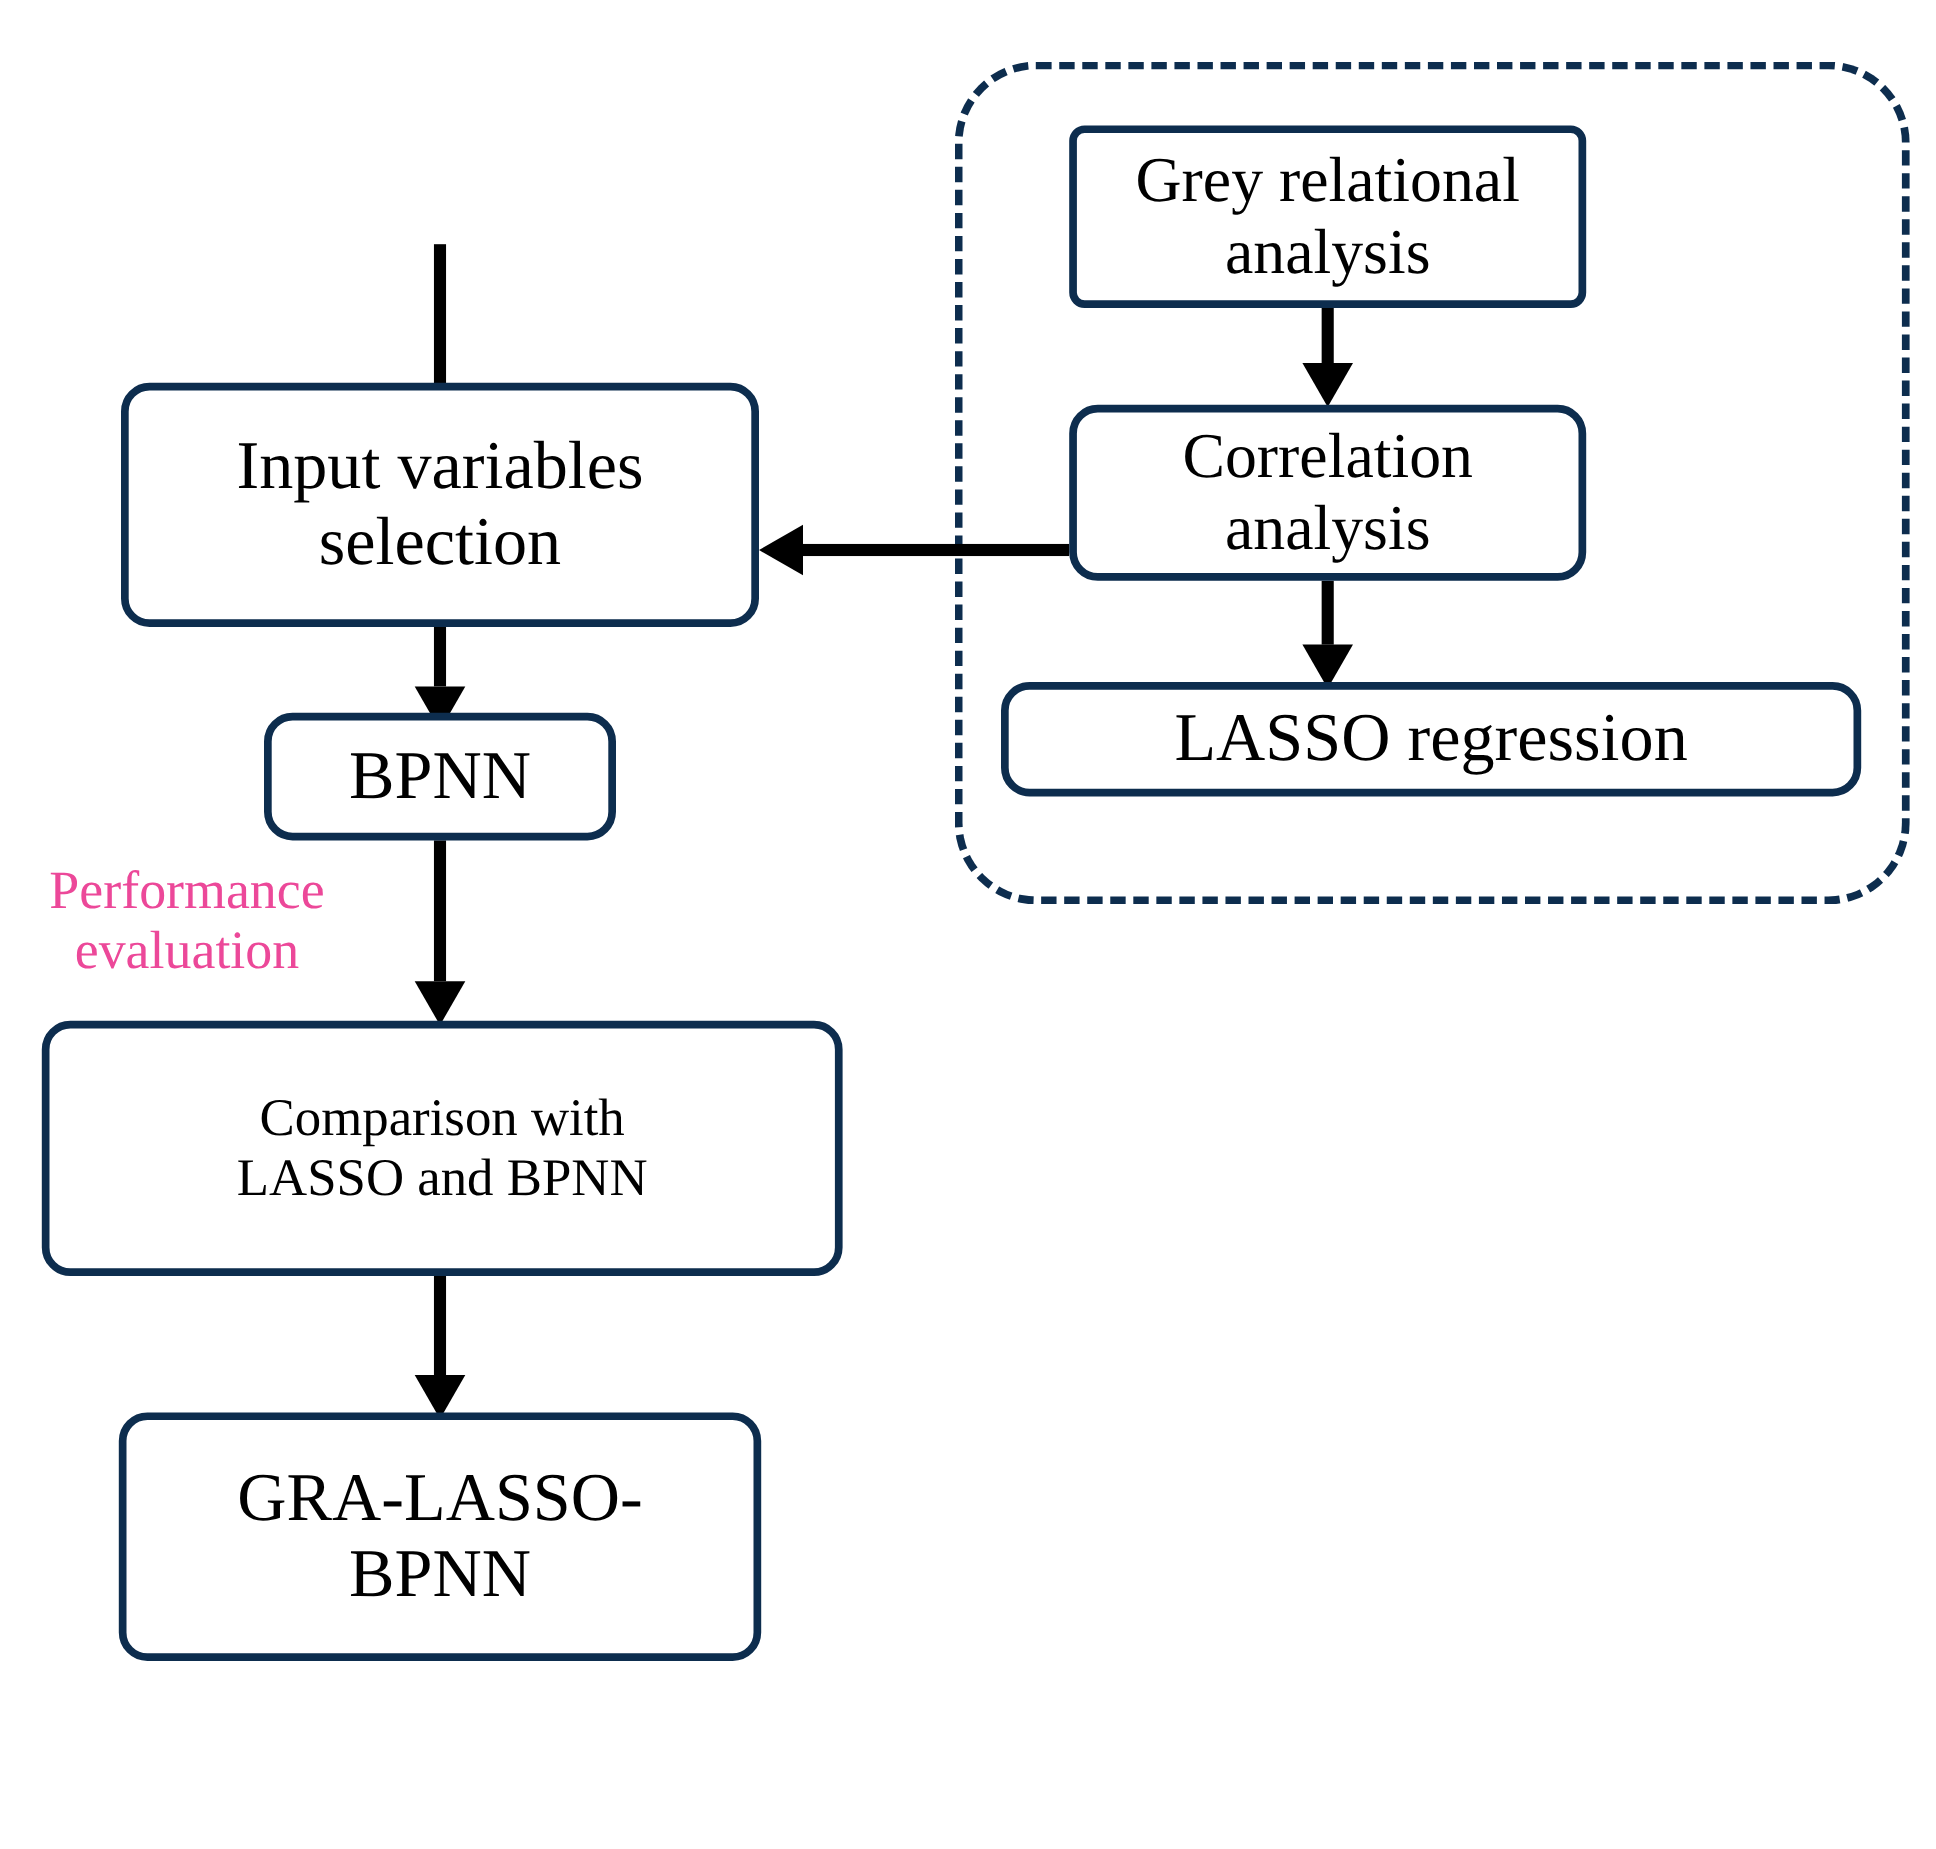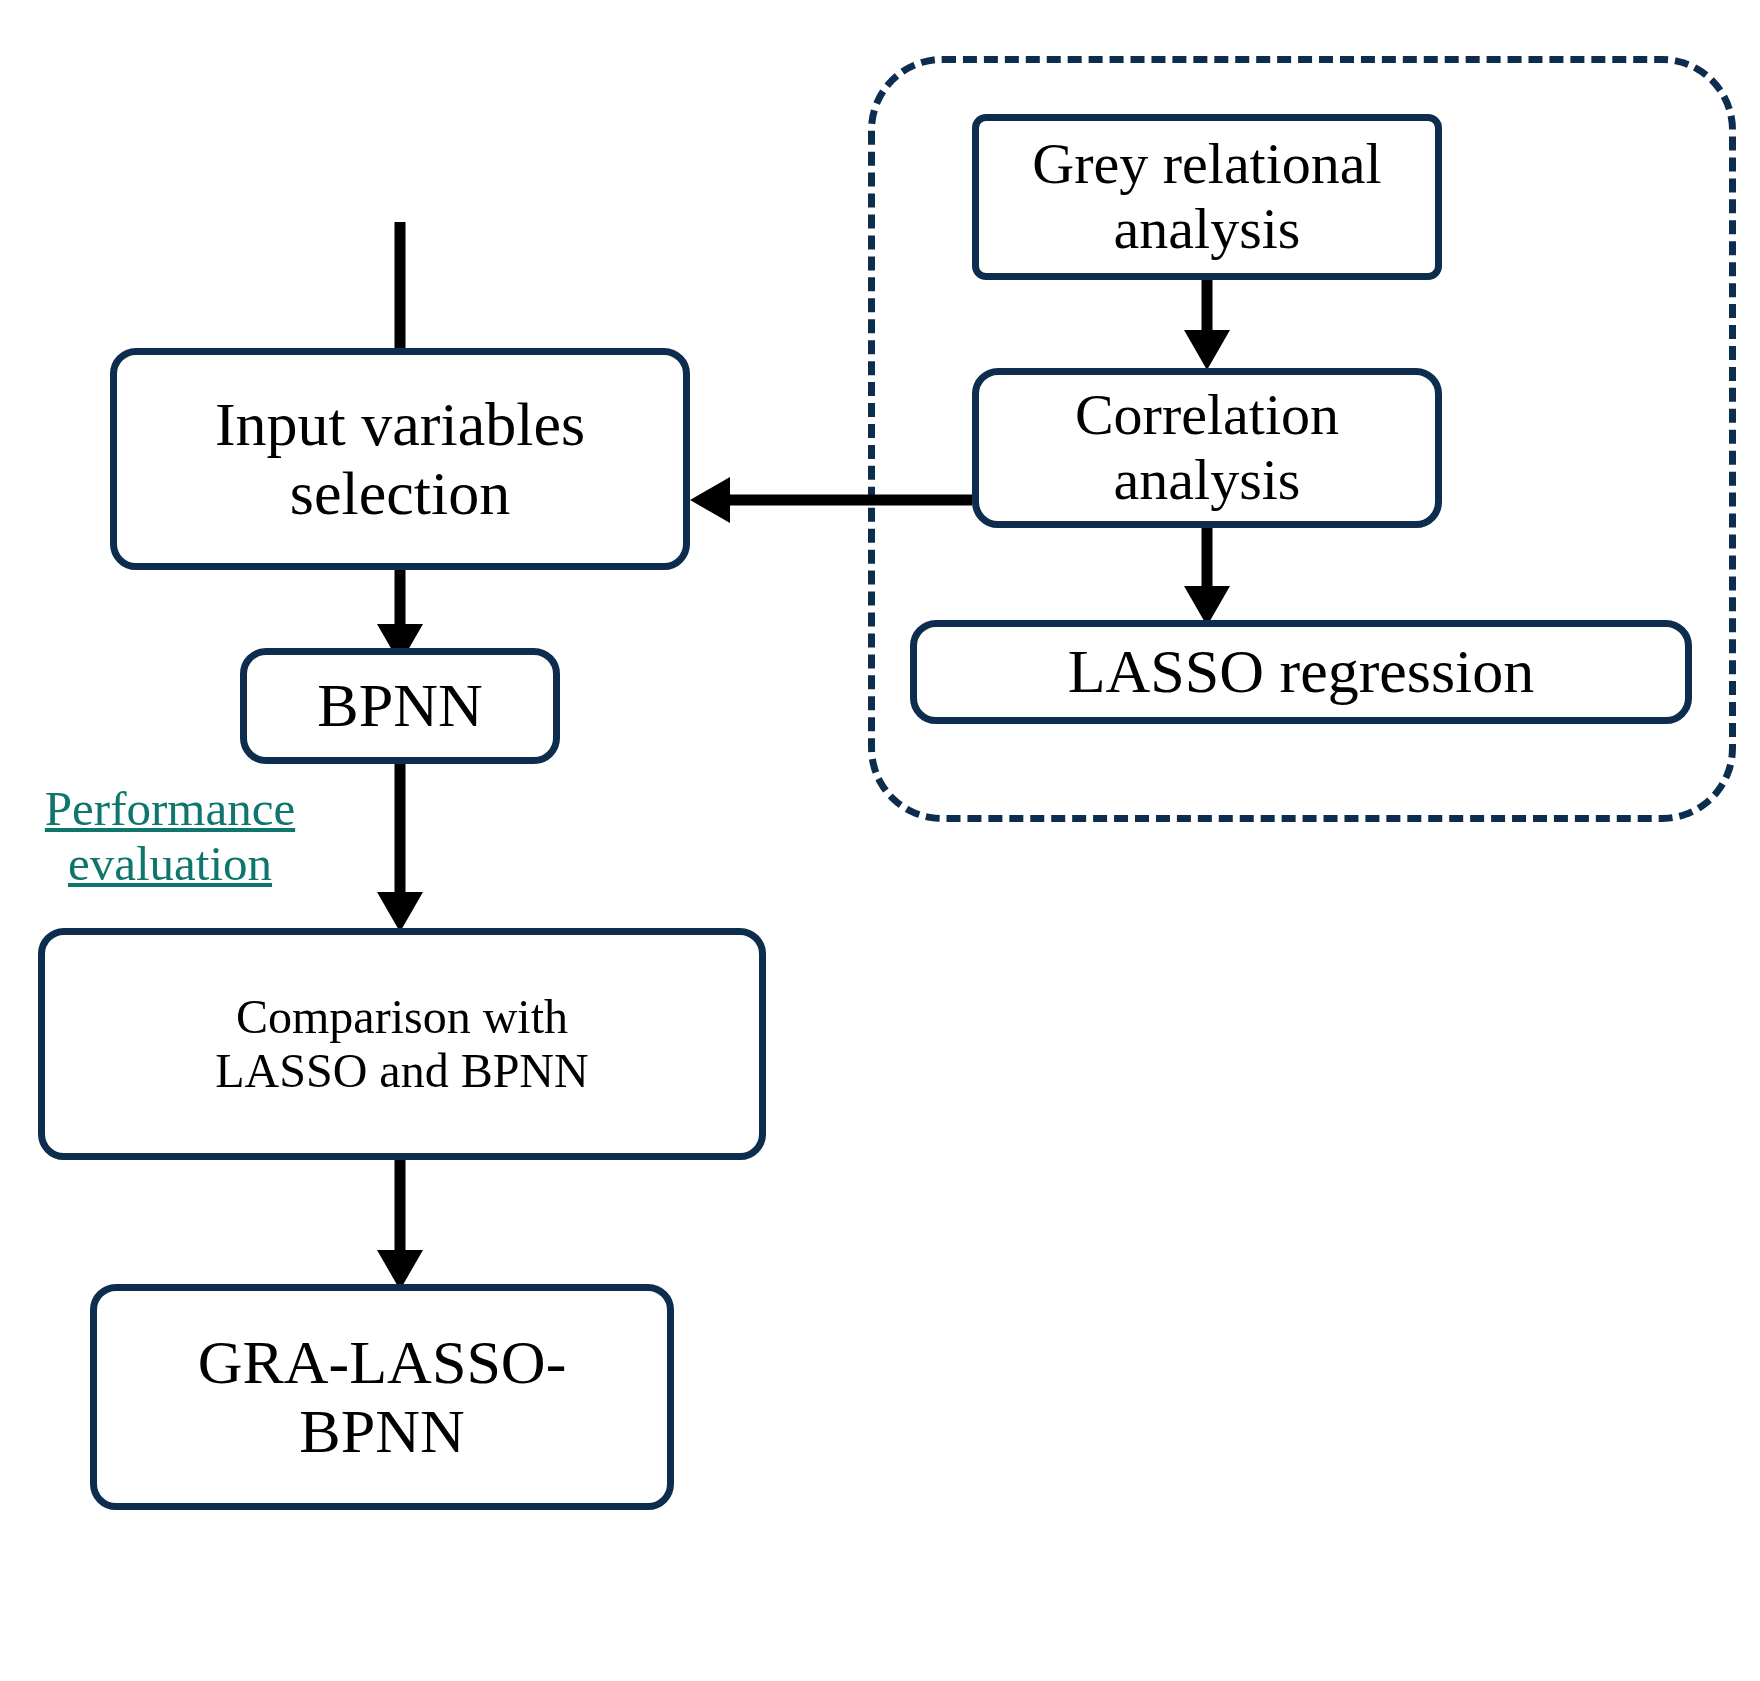--- a/index.html
+++ b/index.html
@@ -37,26 +37,25 @@
   .dashed-group {
     position: absolute;
     box-sizing: border-box;
     border: 7px dashed #0d2d4e;
     border-radius: 74px;
     background: transparent;
     z-index: 1;
   }
   .free-label {
     position: absolute;
-    color: #0f766e;
+    color: #ec4899;
     text-align: center;
     line-height: 1.12;
     white-space: pre-line;
     z-index: 4;
-    text-decoration: underline;
   }
   
   .arrow-v {
     position: absolute;
     z-index: 2;
   }
   .arrow-v .shaft {
     position: absolute;
     left: 50%;
     top: 0;
@@ -137,21 +136,21 @@
   <div class="node" style="left:38px; top:928px; width:728px; height:232px; font-size:48px;">
     <span class="node-label">Comparison with
 LASSO and BPNN</span>
   </div>
 
   <div class="arrow-v" style="left:370px; top:1160px; width:60px; height:130px;">
     <div class="shaft" style="height:90px;"></div>
     <div class="head"></div>
   </div>
 
-  <div class="node" style="left:90px; top:1284px; width:584px; height:226px; font-size:62px;">
+  <div class="node" style="left:108px; top:1284px; width:584px; height:226px; font-size:62px;">
     <span class="node-label">GRA-LASSO-
 BPNN</span>
   </div>
 
   <div class="node" style="left:972px; top:114px; width:470px; height:166px; font-size:58px;border-radius:14px;">
     <span class="node-label">Grey relational
 analysis</span>
   </div>
 
   <div class="arrow-v" style="left:1177px; top:280px; width:60px; height:90px;">

